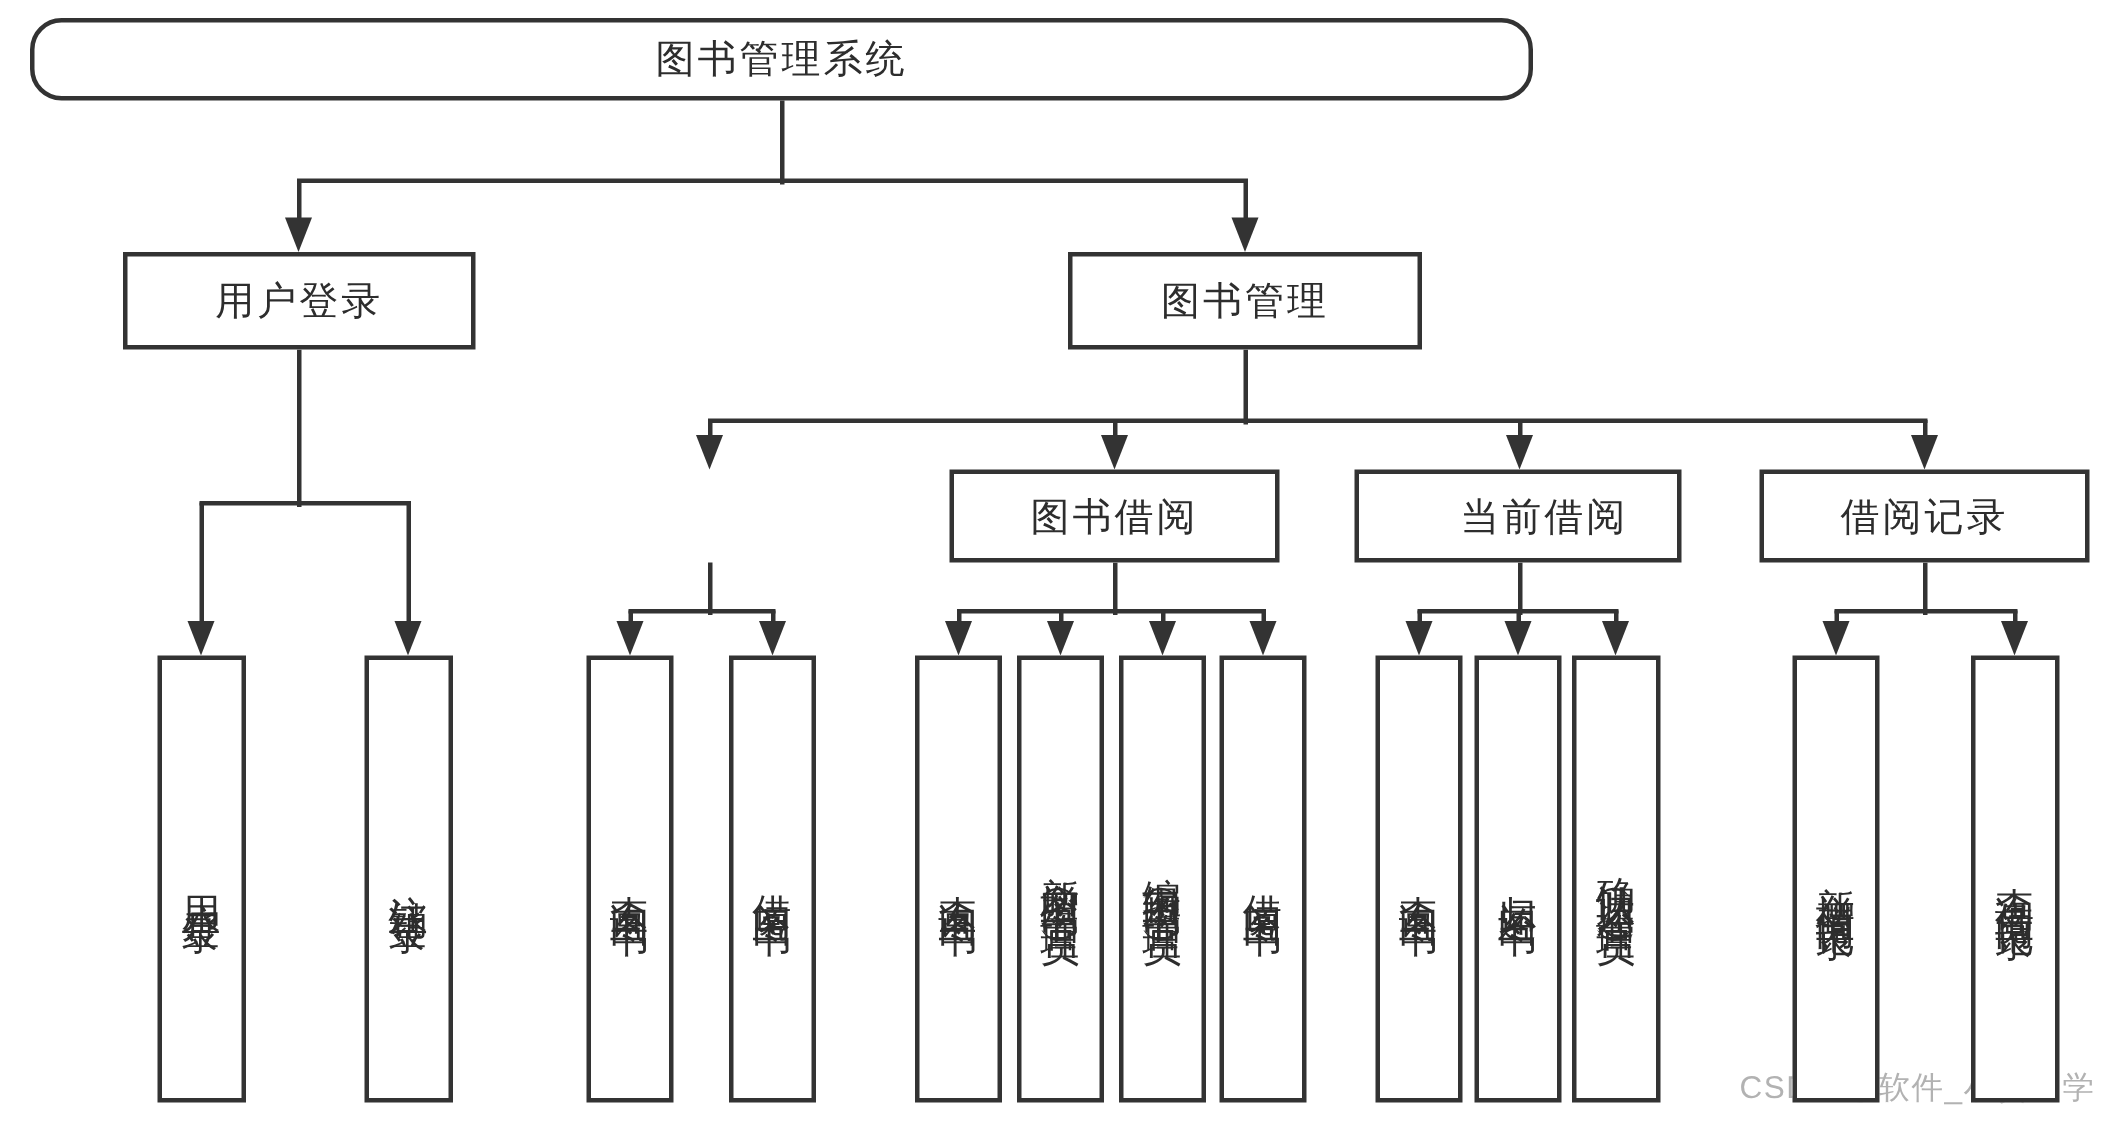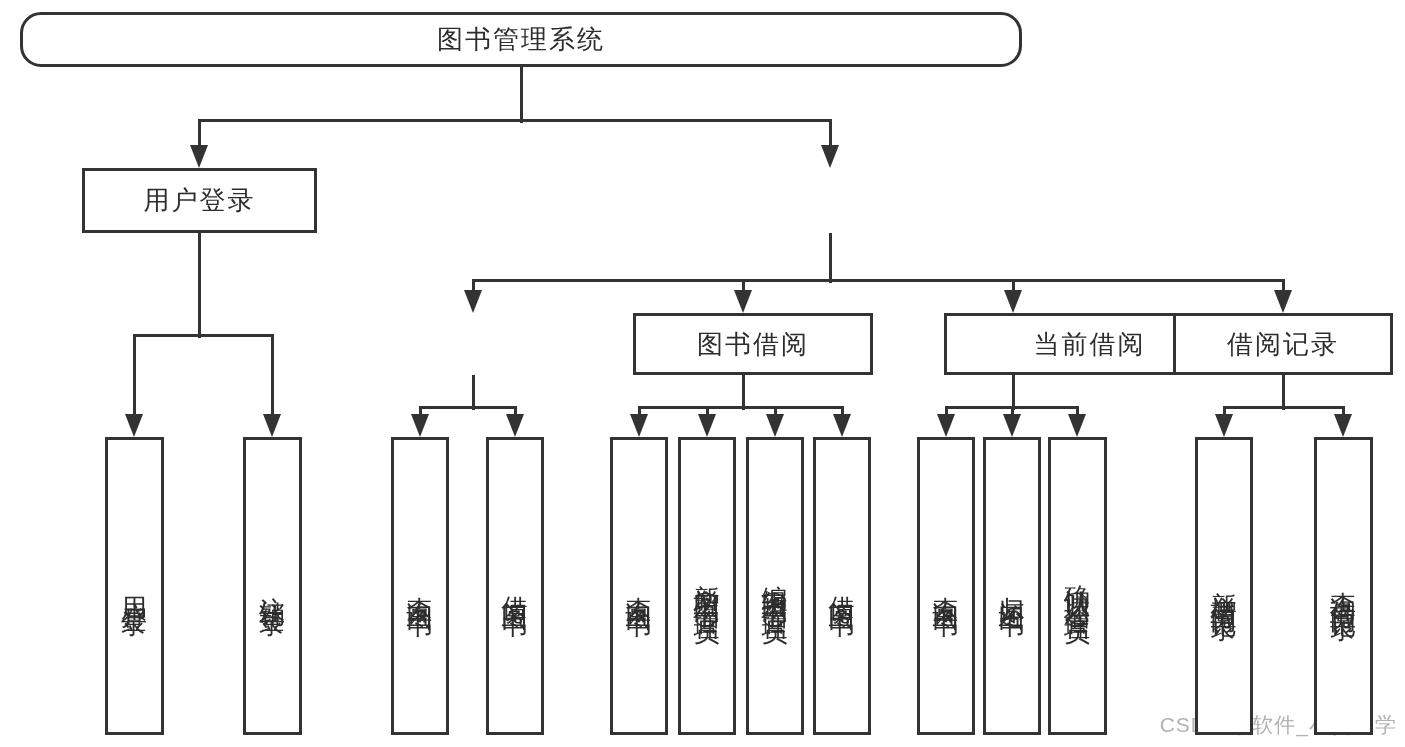--- a/index.html
+++ b/index.html
@@ -108,24 +108,27 @@
     <div class="cline" style="left: 1222.5px; top: 407px; width: 3px; height: 11px;"></div>
     <div class="arrowhead" style="left: 1215px; top: 414px;"></div>
     <div class="cline" style="left: 1341.5px; top: 407px; width: 3px; height: 11px;"></div>
     <div class="arrowhead" style="left: 1334px; top: 414px;"></div>
     <div class="node" style="left: 20px; top: 12px; width: 1002px; height: 55px; border-radius: 21px;">
       <span class="label">图书管理系统</span>
     </div>
     <div class="node" style="left: 82px; top: 168px; width: 235px; height: 65px;">
       <span class="label">用户登录</span>
     </div>
-    <div class="node" style="left: 633px; top: 313px; width: 240px; height: 62px;">
+    <div class="node" style="left: 712px; top: 168px; width: 236px; height: 65px;">
+      <span class="label">图书管理</span>
+    </div>
+    <div class="node" style="left: 633px; top: 313px; width: 220px; height: 62px;">
       <span class="label">图书借阅</span>
     </div>
-    <div class="node" style="left: 944px; top: 313px; width: 256px; height: 62px; padding-left: 35px;">
+    <div class="node" style="left: 903px; top: 313px; width: 218px; height: 62px; padding-left: 35px;">
       <span class="label">当前借阅</span>
     </div>
     <div class="node" style="left: 1173px; top: 313px; width: 220px; height: 62px; justify-content: center;">
       <span class="label">借阅记录</span>
     </div>
     <div class="node vert" style="left: 105px; top: 437px; width: 59px; height: 298px;">
       <span class="label">用户登录</span>
     </div>
     <div class="node vert" style="left: 243px; top: 437px; width: 59px; height: 298px;">
       <span class="label">注销登录</span>

